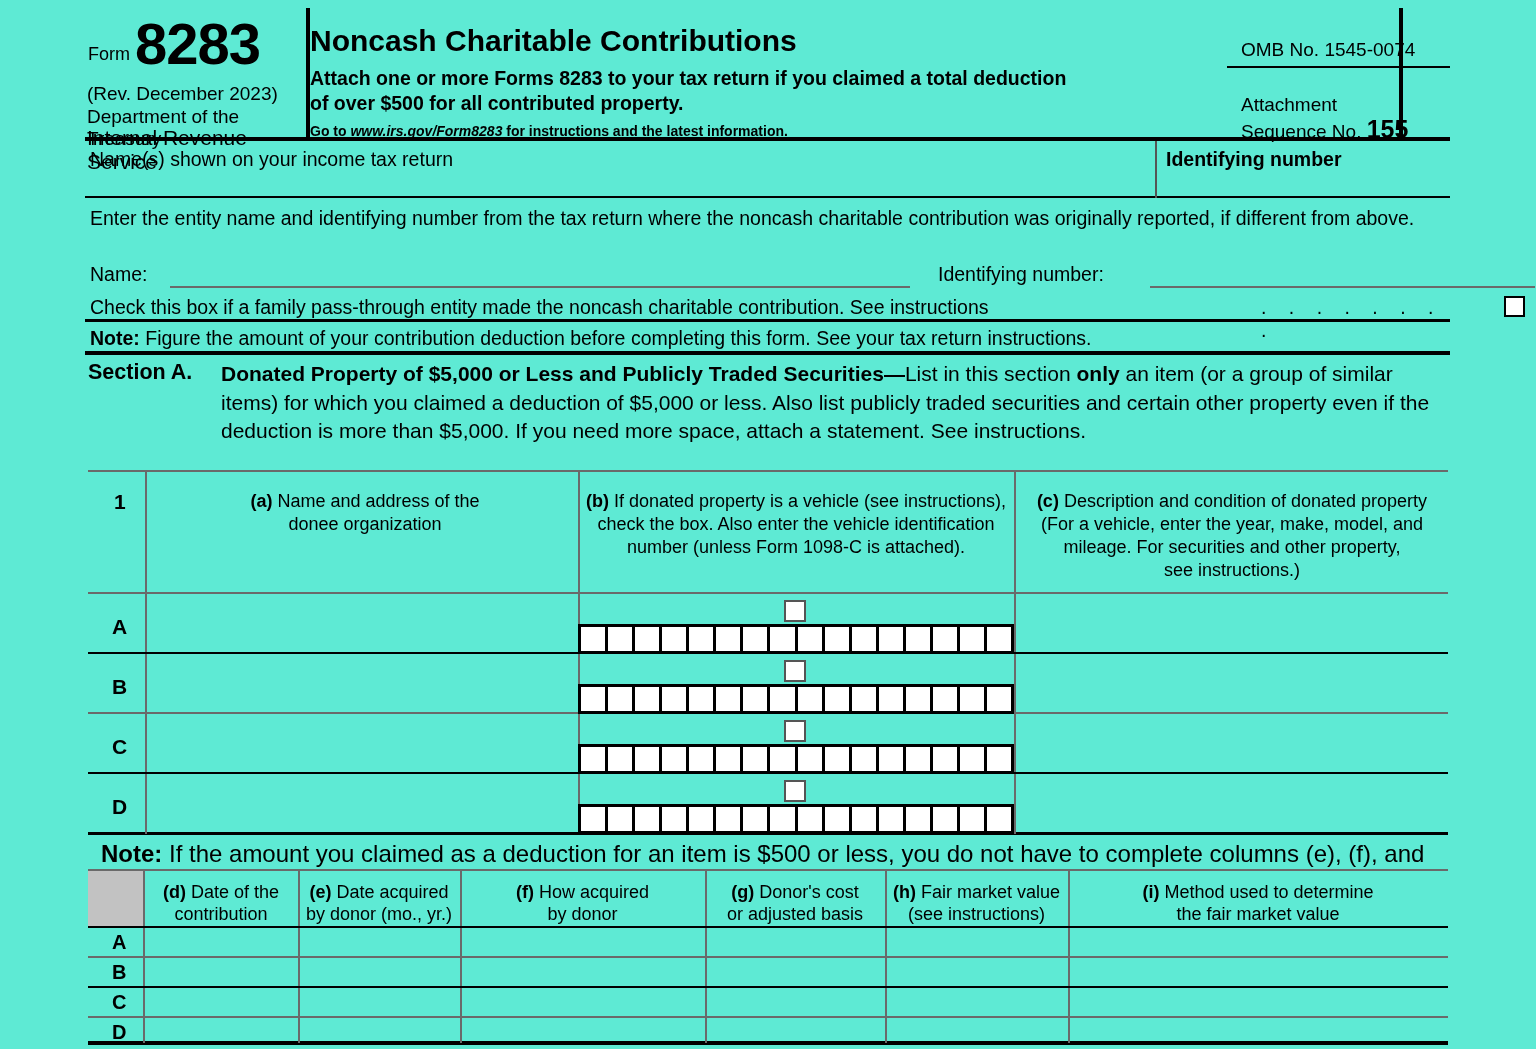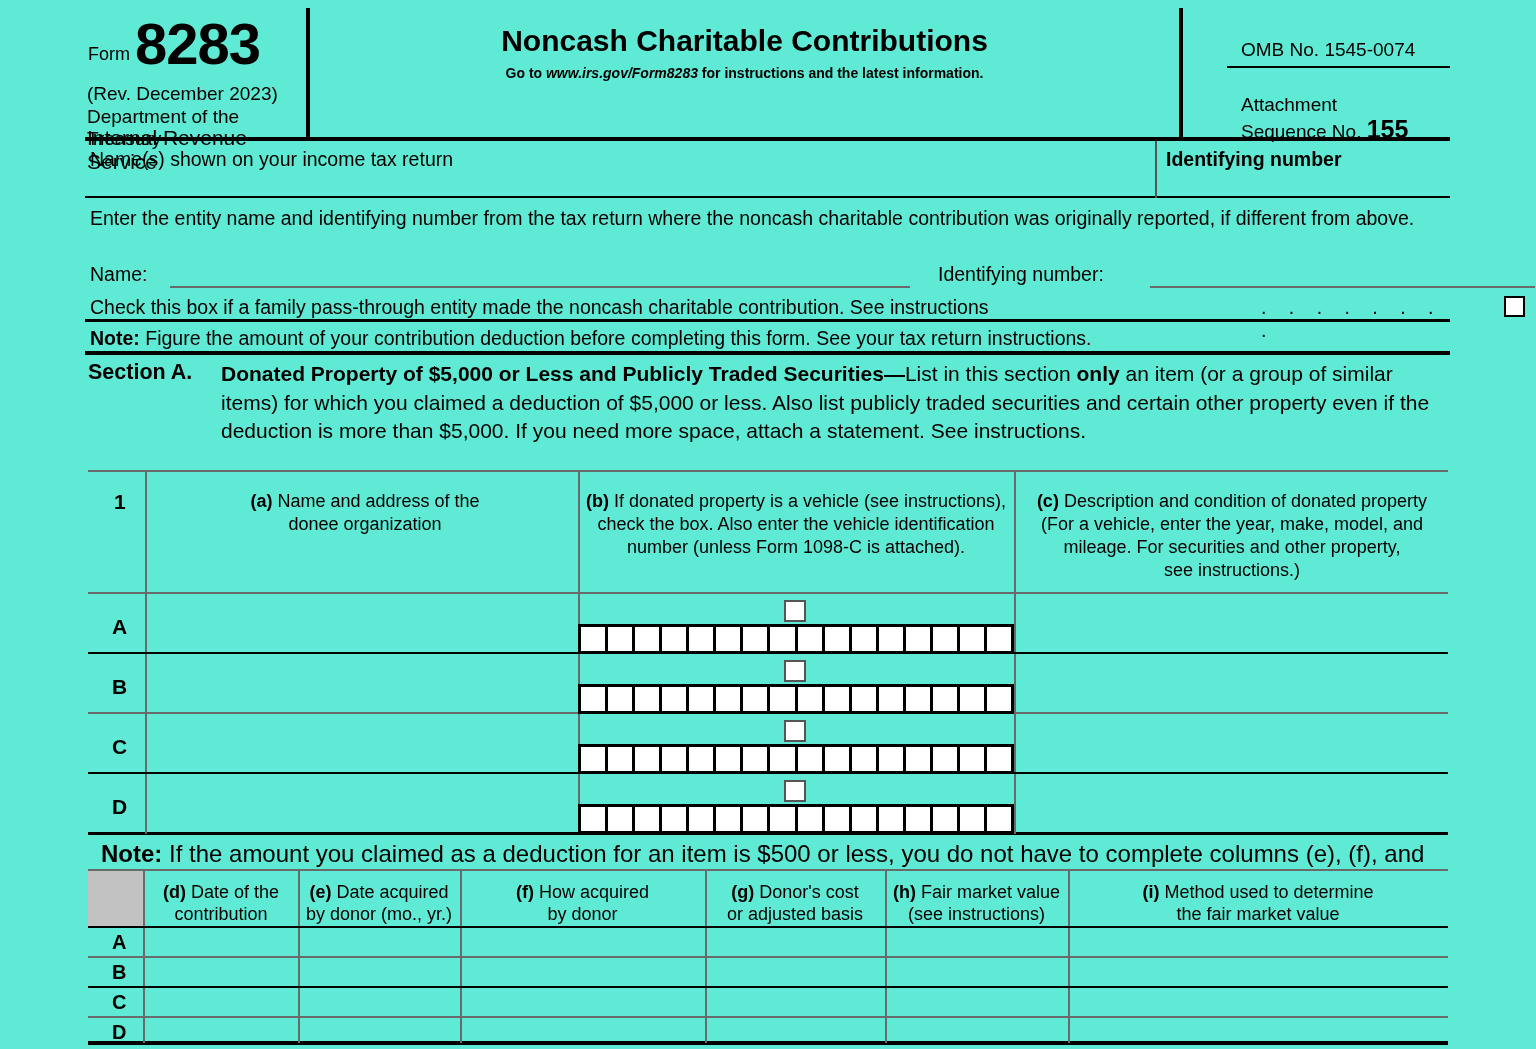--- a/index.html
+++ b/index.html
@@ -67,25 +67,24 @@
   }
   #dept-line2 {
     position: absolute;
     left: 2px; top: 118px;
     font-size: 21px;
   }
 
   #hdr-center {
     position: absolute;
     left: 225px; top: 0;
-    width: 873px;
+    width: 1093px;
     height: 129px;
     border-right: 4px solid #000;
     box-sizing: border-box;
-    text-align: center;
   }
   #main-title {
     margin-top: 16px;
     font-size: 30px;
     font-weight: bold;
   }
   #sub1 {
     margin-top: 8px;
     font-size: 19.5px;
     font-weight: bold;
@@ -441,20 +440,24 @@
     <div id="hdr-left">
       <span id="form-word">Form</span>
       <span id="form-number">8283</span>
       <span id="rev-date">(Rev. December 2023)</span>
       <span id="dept-line1">Department of the Treasury</span>
       <span id="dept-line2">Internal Revenue Service</span>
     </div>
 
     <div id="hdr-center">
       <div id="main-title">Noncash Charitable Contributions</div>
+      <div id="sub1">
+        <span>Attach one or more Forms 8283 to your tax return if you claimed a total deduction</span><br>
+        <span>of over $500 for all contributed property.</span>
+      </div>
       <div id="sub2"><span>Go to </span><span class="ital">www.irs.gov/Form8283</span><span> for instructions and the latest information.</span></div>
     </div>
 
     <div id="hdr-right">
       <div id="omb-cell">
         <span id="omb-text">OMB No. 1545-0074</span>
       </div>
       <div id="attach-cell">
         <span id="attach-l1">Attachment</span>
         <span id="attach-l2"><span>Sequence No. </span><span id="attach-num">155</span></span>

